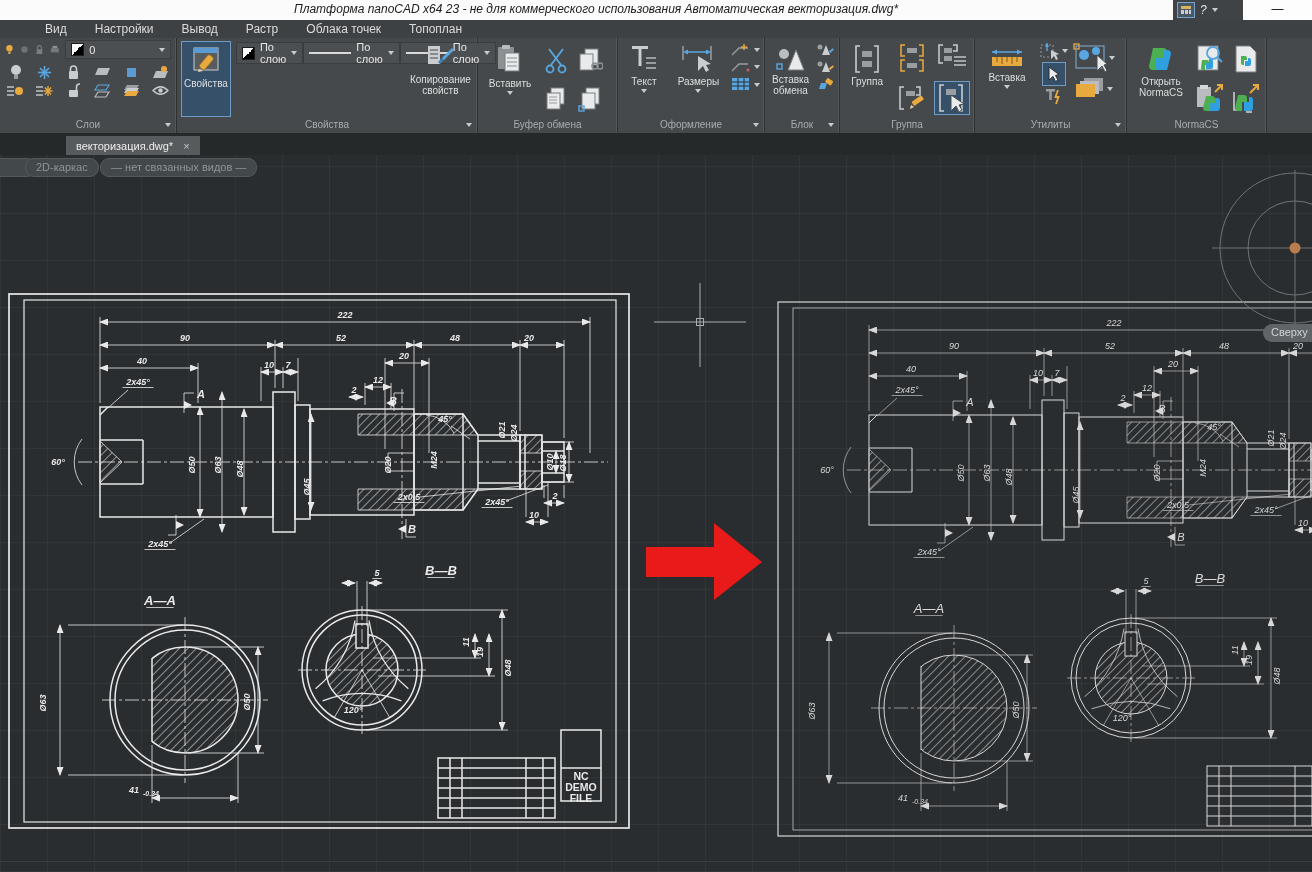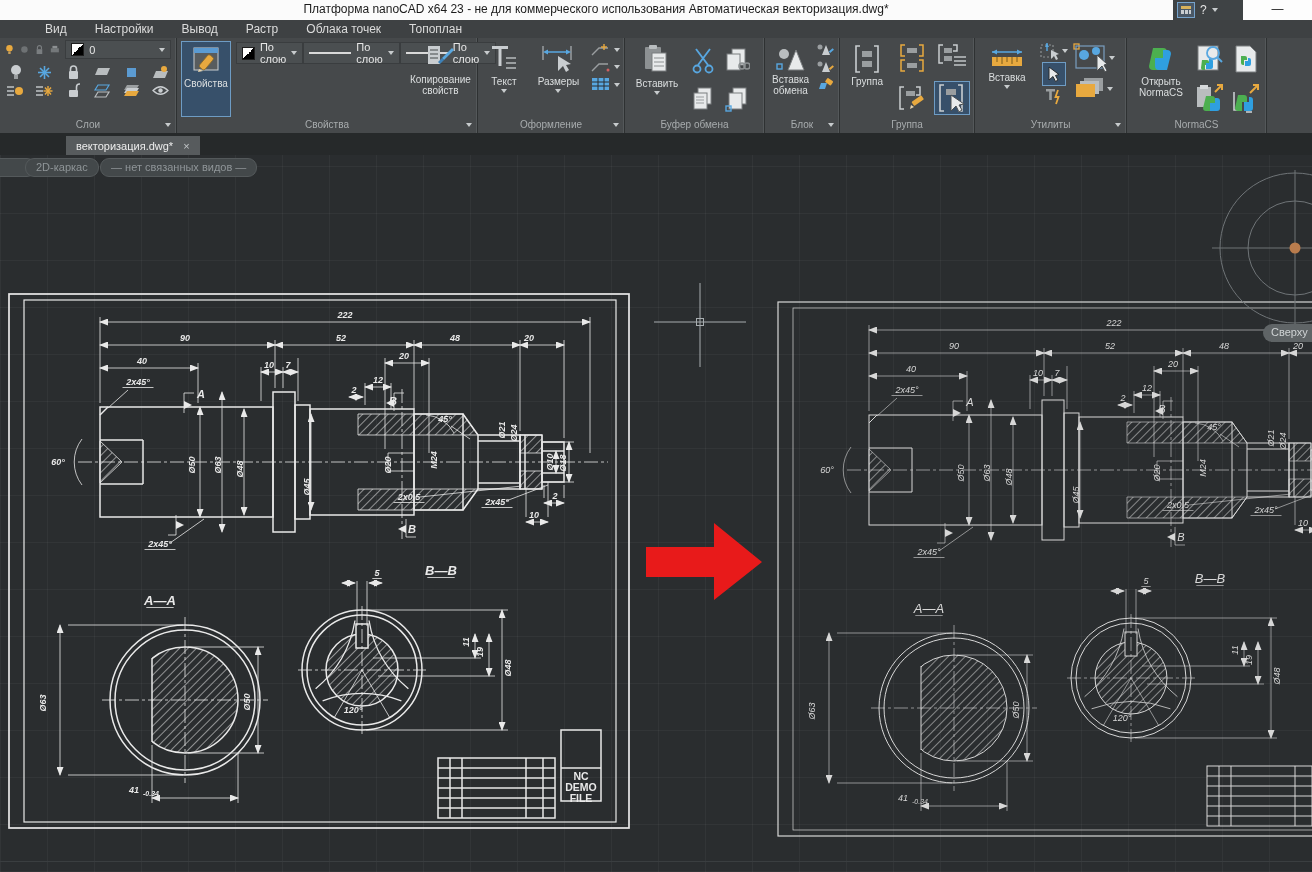--- a/index.html
+++ b/index.html
@@ -1,19 +1,19 @@
 <!DOCTYPE html>
 <html><head>
 <meta charset="utf-8">
 <style>
   html,body{margin:0;padding:0;background:#222;}
   #app{position:relative;width:1312px;height:872px;overflow:hidden;background:#2a2d2f;
        font-family:"Liberation Sans",sans-serif;-webkit-font-smoothing:antialiased;}
   
-  .titlebar{position:absolute;left:0;top:0;width:1312px;height:20px;background:#fbfbfb;}
+  .titlebar{position:absolute;left:0;top:0;width:1312px;height:20px;background:#fbfbfb;font-style:italic;}
   .titlebar .ttl{position:absolute;left:0;right:120px;top:2px;text-align:center;font-size:12px;color:#1b1b1b;white-space:nowrap;}
   .tb-dark{position:absolute;right:69px;top:0;width:62px;height:20px;background:#3f4345;display:flex;align-items:center;gap:5px;padding:0 4px;}
   .tb-ic{width:16px;height:14px;border:1px solid #76a3cc;background:#4a5866;display:flex;align-items:center;justify-content:center;}
   .tb-help{color:#e3e3e3;font-size:12px;}
   .tb-min{position:absolute;right:0;top:0;width:69px;height:20px;background:#fdfdfd;color:#222;text-align:center;font-size:12px;line-height:18px;}
   .caret{width:0;height:0;border-left:3px solid transparent;border-right:3px solid transparent;border-top:4px solid #c7cbcd;display:inline-block;}
   
   .menubar{position:absolute;left:0;top:20px;width:1312px;height:18px;background:#3e4143;display:flex;align-items:center;gap:28px;padding-left:45px;border-bottom:1px solid #2c2f30;}
   .menubar span{font-size:12px;color:#dcdcdc;}
   
@@ -211,20 +211,70 @@
               </g>
               <polygon points="17,14 27,4 29,6 19,16" fill="#58a7e0"></polygon>
               <polygon points="15,20 19,16 17,14 13,18" fill="#3d81b8"></polygon>
             </svg>
           <span>Копирование свойств</span>
         </div>
       </div>
       <div class="pcap"><span>Свойства</span><span class="caret"></span></div>
     </div>
 
+    <div class="panel" style="width:139px">
+      <div class="pbody">
+        <div class="bb" style="width:50px">
+          <svg class="ic" width="28" height="32" viewBox="0 0 28 32">
+              <rect x="2" y="3" width="16" height="22" rx="1" fill="#8d9193"></rect>
+              <rect x="6" y="1" width="8" height="4" rx="1" fill="#b9bdbf"></rect>
+              <rect x="9" y="9" width="14" height="18" fill="#e8eaeb" stroke="#7a7e80"></rect>
+              <g stroke="#9a9ea0" stroke-width="1.2">
+                <line x1="11" y1="14" x2="21" y2="14"></line>
+                <line x1="11" y1="18" x2="21" y2="18"></line>
+                <line x1="11" y1="22" x2="21" y2="22"></line>
+              </g>
+            </svg>
+          <span>Вставить</span>
+          <span class="caret"></span>
+        </div>
+        <div style="display:grid;grid-template-columns:1fr 1fr;gap:4px 8px;align-items:center;justify-items:center;padding-top:3px;">
+          <svg class="ic" width="24" height="26" viewBox="0 0 24 26">
+              <g stroke="#58a7e0" stroke-width="1.8">
+                <line x1="5" y1="1" x2="17" y2="17"></line>
+                <line x1="19" y1="1" x2="7" y2="17"></line>
+              </g>
+              <circle cx="6" cy="21" r="3.5" fill="none" stroke="#58a7e0" stroke-width="1.8"></circle>
+              <circle cx="18" cy="21" r="3.5" fill="none" stroke="#58a7e0" stroke-width="1.8"></circle>
+            </svg>
+          <svg class="ic" width="26" height="26" viewBox="0 0 26 26">
+              <rect x="8" y="1" width="13" height="16" fill="#e8eaeb" stroke="#7a7e80"></rect>
+              <rect x="3" y="6" width="13" height="16" fill="#e8eaeb" stroke="#7a7e80"></rect>
+              <circle cx="18" cy="18" r="3" fill="none" stroke="#8d9193" stroke-width="1.6"></circle>
+              <circle cx="23" cy="18" r="3" fill="none" stroke="#8d9193" stroke-width="1.6"></circle>
+            </svg>
+          <svg class="ic" width="22" height="26" viewBox="0 0 22 26">
+              <rect x="6" y="1" width="13" height="16" fill="#e8eaeb" stroke="#7a7e80"></rect>
+              <rect x="2" y="6" width="13" height="16" fill="#e8eaeb" stroke="#7a7e80"></rect>
+              <g stroke="#9a9ea0" stroke-width="1">
+                <line x1="4" y1="10" x2="12" y2="10"></line>
+                <line x1="4" y1="13" x2="12" y2="13"></line>
+                <line x1="4" y1="16" x2="12" y2="16"></line>
+              </g>
+            </svg>
+          <svg class="ic" width="24" height="26" viewBox="0 0 24 26">
+              <rect x="8" y="1" width="13" height="16" fill="#e8eaeb" stroke="#7a7e80"></rect>
+              <rect x="4" y="6" width="13" height="16" fill="#e8eaeb" stroke="#7a7e80"></rect>
+              <rect x="1" y="19" width="5" height="5" fill="none" stroke="#58a7e0" stroke-width="1.4"></rect>
+            </svg>
+        </div>
+      </div>
+      <div class="pcap"><span>Буфер обмена</span></div>
+    </div>
+
     <div class="panel" style="width:146px">
       <div class="pbody">
         <div class="bb" style="width:40px">
           <svg class="ic" width="28" height="30" viewBox="0 0 28 30">
               <rect x="2" y="2" width="16" height="3" fill="#c9cdd0"></rect>
               <rect x="8.5" y="2" width="3" height="20" fill="#c9cdd0"></rect>
               <g stroke="#9a9ea0" stroke-width="2">
                 <line x1="16" y1="14" x2="26" y2="14"></line>
                 <line x1="16" y1="19" x2="26" y2="19"></line>
                 <line x1="16" y1="24" x2="26" y2="24"></line>
@@ -269,70 +319,20 @@
                   <line x1="1" y1="9" x2="18" y2="9"></line>
                   <line x1="7" y1="1" x2="7" y2="13"></line>
                   <line x1="13" y1="1" x2="13" y2="13"></line>
                 </g>
               </svg>
               <span class="caret"></span>
             </div>
         </div>
       </div>
       <div class="pcap"><span>Оформление</span><span class="caret"></span></div>
-    </div>
-
-    <div class="panel" style="width:139px">
-      <div class="pbody">
-        <div class="bb" style="width:50px">
-          <svg class="ic" width="28" height="32" viewBox="0 0 28 32">
-              <rect x="2" y="3" width="16" height="22" rx="1" fill="#8d9193"></rect>
-              <rect x="6" y="1" width="8" height="4" rx="1" fill="#b9bdbf"></rect>
-              <rect x="9" y="9" width="14" height="18" fill="#e8eaeb" stroke="#7a7e80"></rect>
-              <g stroke="#9a9ea0" stroke-width="1.2">
-                <line x1="11" y1="14" x2="21" y2="14"></line>
-                <line x1="11" y1="18" x2="21" y2="18"></line>
-                <line x1="11" y1="22" x2="21" y2="22"></line>
-              </g>
-            </svg>
-          <span>Вставить</span>
-          <span class="caret"></span>
-        </div>
-        <div style="display:grid;grid-template-columns:1fr 1fr;gap:4px 8px;align-items:center;justify-items:center;padding-top:3px;">
-          <svg class="ic" width="24" height="26" viewBox="0 0 24 26">
-              <g stroke="#58a7e0" stroke-width="1.8">
-                <line x1="5" y1="1" x2="17" y2="17"></line>
-                <line x1="19" y1="1" x2="7" y2="17"></line>
-              </g>
-              <circle cx="6" cy="21" r="3.5" fill="none" stroke="#58a7e0" stroke-width="1.8"></circle>
-              <circle cx="18" cy="21" r="3.5" fill="none" stroke="#58a7e0" stroke-width="1.8"></circle>
-            </svg>
-          <svg class="ic" width="26" height="26" viewBox="0 0 26 26">
-              <rect x="8" y="1" width="13" height="16" fill="#e8eaeb" stroke="#7a7e80"></rect>
-              <rect x="3" y="6" width="13" height="16" fill="#e8eaeb" stroke="#7a7e80"></rect>
-              <circle cx="18" cy="18" r="3" fill="none" stroke="#8d9193" stroke-width="1.6"></circle>
-              <circle cx="23" cy="18" r="3" fill="none" stroke="#8d9193" stroke-width="1.6"></circle>
-            </svg>
-          <svg class="ic" width="22" height="26" viewBox="0 0 22 26">
-              <rect x="6" y="1" width="13" height="16" fill="#e8eaeb" stroke="#7a7e80"></rect>
-              <rect x="2" y="6" width="13" height="16" fill="#e8eaeb" stroke="#7a7e80"></rect>
-              <g stroke="#9a9ea0" stroke-width="1">
-                <line x1="4" y1="10" x2="12" y2="10"></line>
-                <line x1="4" y1="13" x2="12" y2="13"></line>
-                <line x1="4" y1="16" x2="12" y2="16"></line>
-              </g>
-            </svg>
-          <svg class="ic" width="24" height="26" viewBox="0 0 24 26">
-              <rect x="8" y="1" width="13" height="16" fill="#e8eaeb" stroke="#7a7e80"></rect>
-              <rect x="4" y="6" width="13" height="16" fill="#e8eaeb" stroke="#7a7e80"></rect>
-              <rect x="1" y="19" width="5" height="5" fill="none" stroke="#58a7e0" stroke-width="1.4"></rect>
-            </svg>
-        </div>
-      </div>
-      <div class="pcap"><span>Буфер обмена</span></div>
     </div>
 
     <div class="panel" style="width:74px">
       <div class="pbody">
         <div class="bb" style="width:44px">
           <svg class="ic" width="30" height="28" viewBox="0 0 30 28">
               <polygon points="12,26 20,6 28,26" fill="#e8eaeb" stroke="#7a7e80"></polygon>
               <circle cx="8" cy="10" r="5" fill="#b9bdbf"></circle>
               <rect x="1" y="20" width="5" height="5" fill="none" stroke="#58a7e0" stroke-width="1.4"></rect>
             </svg>

